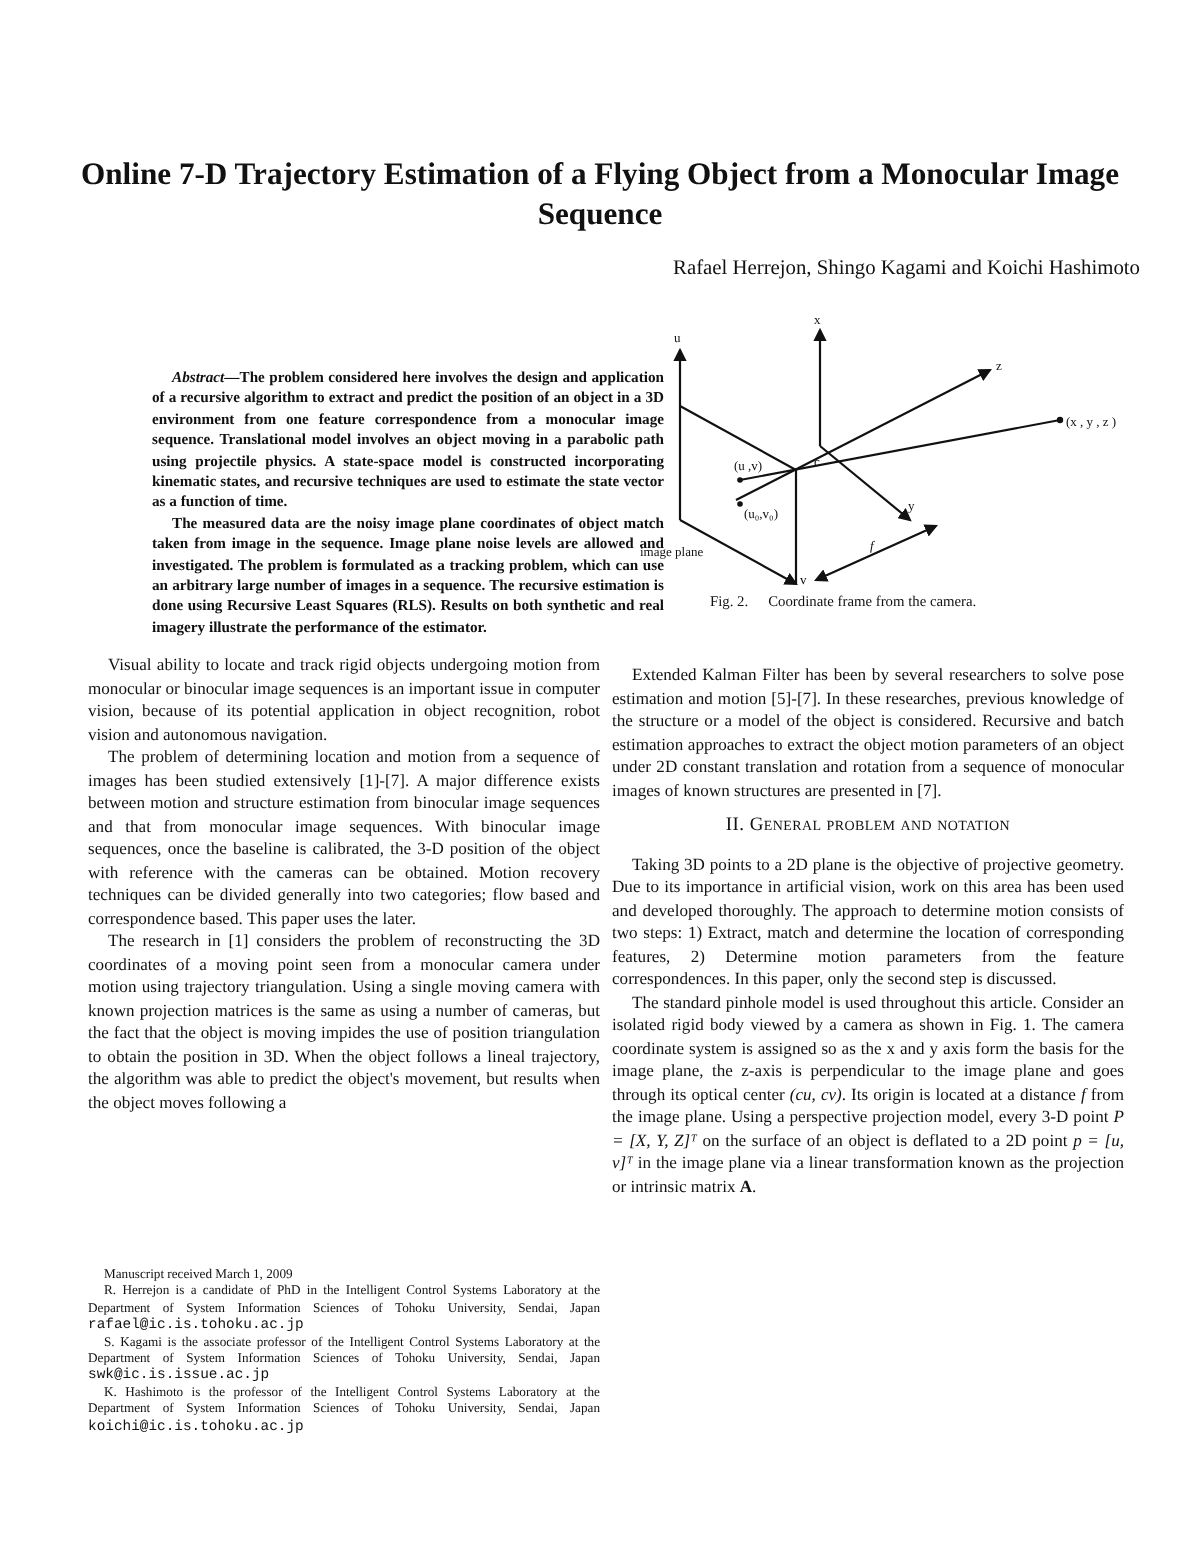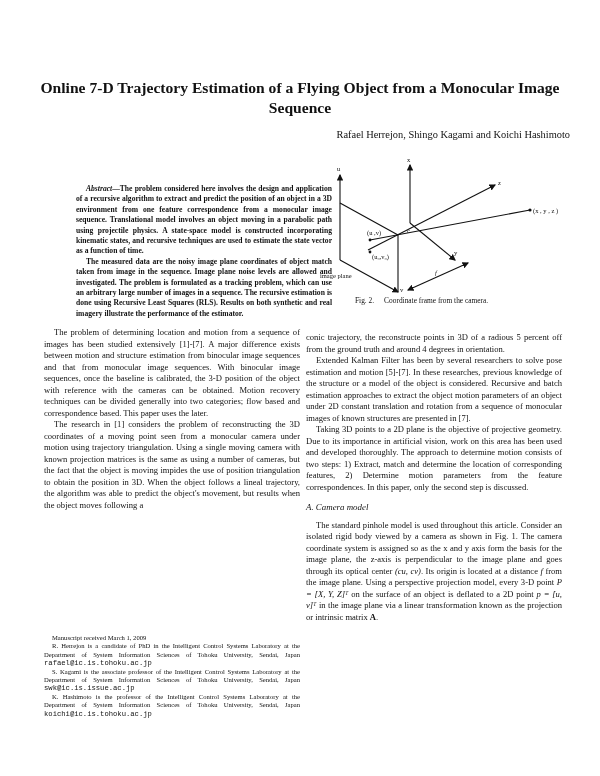--- a/index.html
+++ b/index.html
@@ -30,20 +30,21 @@
 
 <div class="title">Online 7-D Trajectory Estimation of a Flying Object from a Monocular Image Sequence</div>
 <div class="authors">Rafael Herrejon, Shingo Kagami and Koichi Hashimoto</div>
 
 <div class="abstract">
   <p><span class="lead">Abstract</span><span>—</span><span>The problem considered here involves the design and application of a recursive algorithm to extract and predict the position of an object in a 3D environment from one feature correspondence from a monocular image sequence. Translational model involves an object moving in a parabolic path using projectile physics. A state-space model is constructed incorporating kinematic states, and recursive techniques are used to estimate the state vector as a function of time.</span></p>
   <p>The measured data are the noisy image plane coordinates of object match taken from image in the sequence. Image plane noise levels are allowed and investigated. The problem is formulated as a tracking problem, which can use an arbitrary large number of images in a sequence. The recursive estimation is done using Recursive Least Squares (RLS). Results on both synthetic and real imagery illustrate the performance of the estimator.</p>
 </div>
 
 <div class="col col-left" style="top: 327px;">
+  <p>Visual ability to locate and track rigid objects undergoing motion from monocular or binocular image sequences is an important issue in computer vision, because of its potential application in object recognition, robot vision and autonomous navigation.</p>
   <p>The problem of determining location and motion from a sequence of images has been studied extensively [1]-[7]. A major difference exists between motion and structure estimation from binocular image sequences and that from monocular image sequences. With binocular image sequences, once the baseline is calibrated, the 3-D position of the object with reference with the cameras can be obtained. Motion recovery techniques can be divided generally into two categories; flow based and correspondence based. This paper uses the later.</p>
   <p>The research in [1] considers the problem of reconstructing the 3D coordinates of a moving point seen from a monocular camera under motion using trajectory triangulation. Using a single moving camera with known projection matrices is the same as using a number of cameras, but the fact that the object is moving impides the use of position triangulation to obtain the position in 3D. When the object follows a lineal trajectory, the algorithm was able to predict the object's movement, but results when the object moves following a</p>
 </div>
 
 <div class="footnote">
   <p>Manuscript received March 1, 2009</p>
   <p><span>R. Herrejon is a candidate of PhD in the Intelligent Control Systems Laboratory at the Department of System Information Sciences of Tohoku University, Sendai, Japan</span> <span class="mono">rafael@ic.is.tohoku.ac.jp</span></p>
   <p><span>S. Kagami is the associate professor of the Intelligent Control Systems Laboratory at the Department of System Information Sciences of Tohoku University, Sendai, Japan</span> <span class="mono">swk@ic.is.issue.ac.jp</span></p>
   <p><span>K. Hashimoto is the professor of the Intelligent Control Systems Laboratory at the Department of System Information Sciences of Tohoku University, Sendai, Japan</span> <span class="mono">koichi@ic.is.tohoku.ac.jp</span></p>
 </div>
@@ -93,18 +94,17 @@
       <text x="80" y="137">v</text>
       <text x="115" y="120" font-style="italic">f</text>
     </g>
   </svg>
 </div>
 <div class="fig-caption">
   <span class="num">Fig. 2.</span><span>Coordinate frame from the camera.</span>
 </div>
 
 <div class="col col-right" style="top: 332px;">
-  <p style="text-indent:0">conic trajectory, the reconstructe points in 3D of a radious 5 percent off from the ground truth and around 4 degrees in orientation.</p>
   <p>Extended Kalman Filter has been by several researchers to solve pose estimation and motion [5]-[7]. In these researches, previous knowledge of the structure or a model of the object is considered. Recursive and batch estimation approaches to extract the object motion parameters of an object under 2D constant translation and rotation from a sequence of monocular images of known structures are presented in [7].</p>
+  <div class="sec-head"><span>II.</span> <span class="sc">General problem and notation</span></div>
   <p>Taking 3D points to a 2D plane is the objective of projective geometry. Due to its importance in artificial vision, work on this area has been used and developed thoroughly. The approach to determine motion consists of two steps: 1) Extract, match and determine the location of corresponding features, 2) Determine motion parameters from the feature correspondences. In this paper, only the second step is discussed.</p>
-  <div class="subsec">A. Camera model</div>
   <p><span>The standard pinhole model is used throughout this article. Consider an isolated rigid body viewed by a camera as shown in Fig. 1. The camera coordinate system is assigned so as the x and y axis form the basis for the image plane, the z-axis is perpendicular to the image plane and goes through its optical center </span><span class="math">(cu, cv)</span><span>. Its origin is located at a distance </span><span class="math">f</span><span> from the image plane. Using a perspective projection model, every 3-D point </span><span class="math">P = [X, Y, Z]ᵀ</span><span> on the surface of an object is deflated to a 2D point </span><span class="math">p = [u, v]ᵀ</span><span> in the image plane via a linear transformation known as the projection or intrinsic matrix </span><span class="bold">A</span><span>.</span></p>
 </div>
 
 </body></html>

